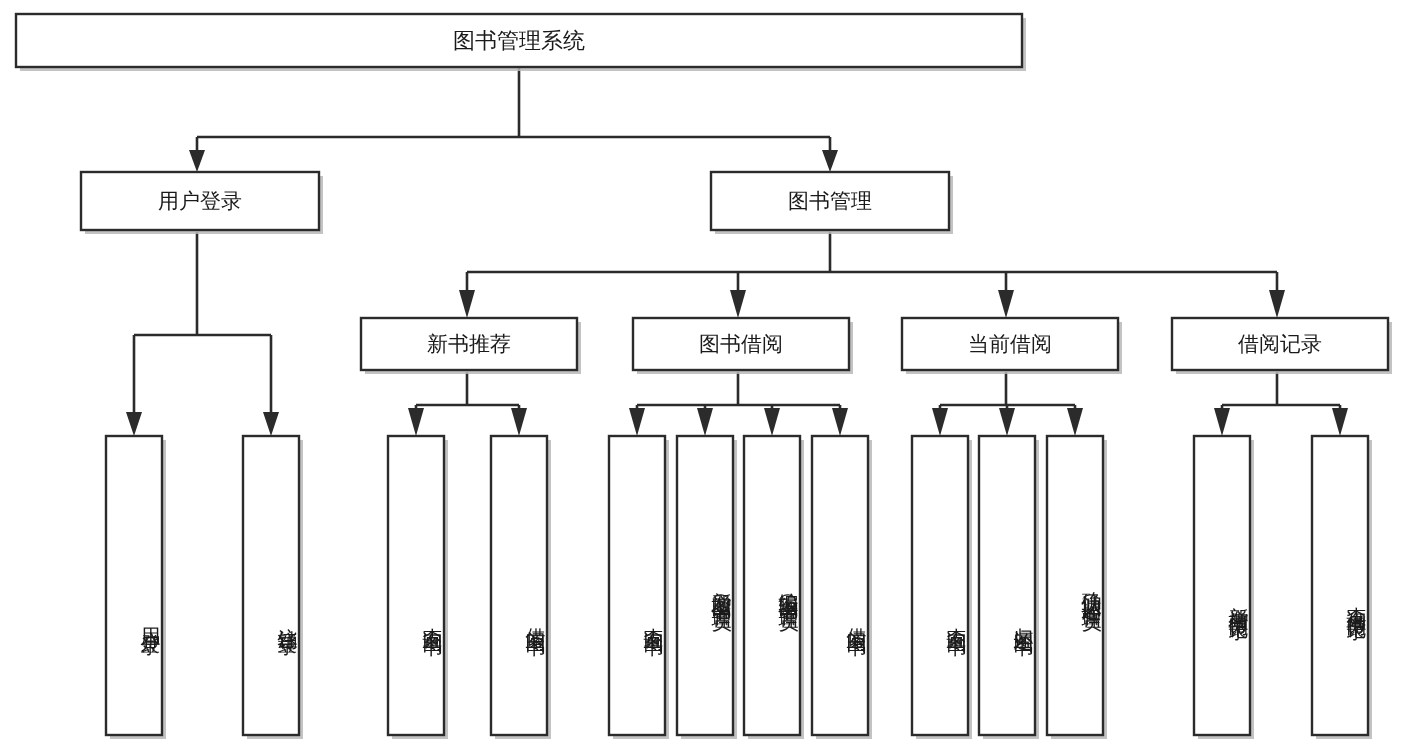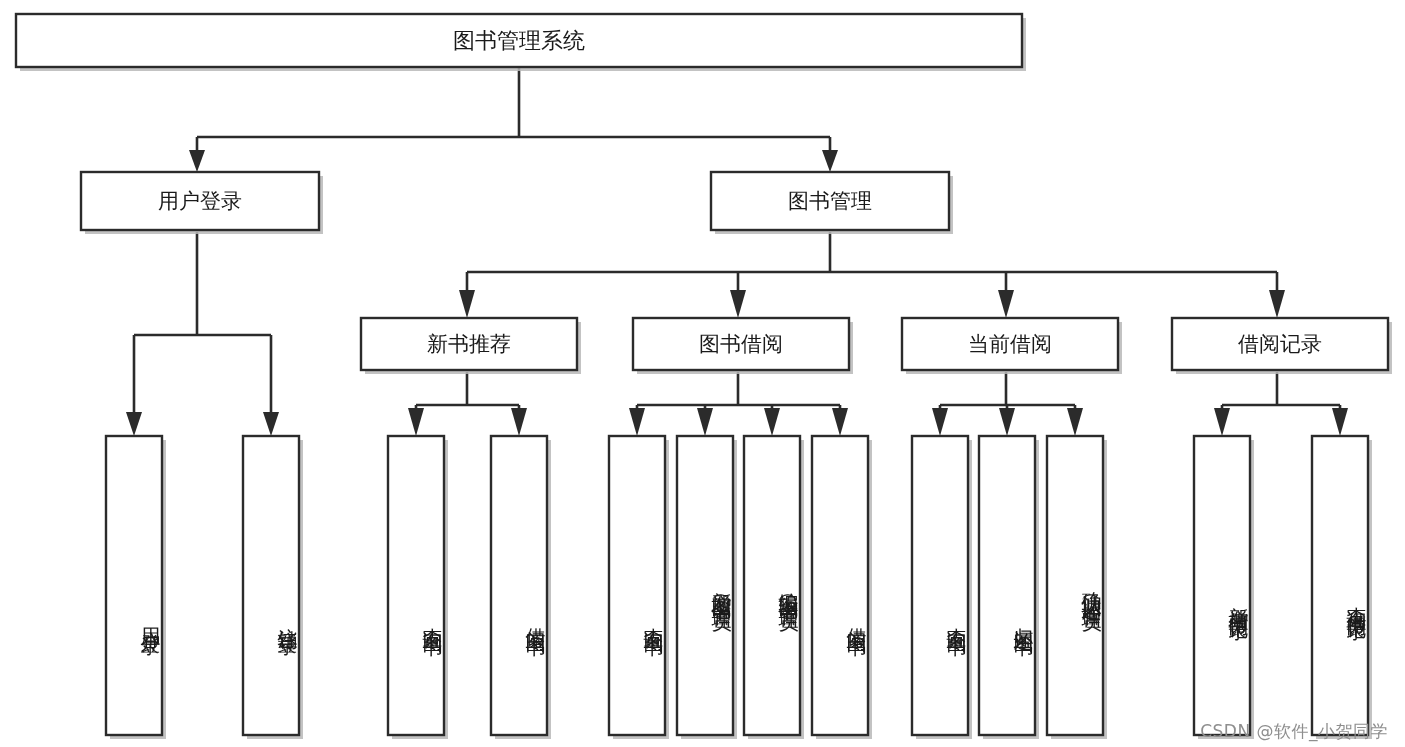--- a/index.html
+++ b/index.html
@@ -239,15 +239,14 @@
   <div class="leaf-label-wrap" style="left:744px; top:443px; width:56px; height:292px;">编辑图书（管理员）</div>
   <div class="leaf-label-wrap" style="left:812px; top:500px; width:56px; height:235px;">借阅图书</div>
 
   <div class="leaf-label-wrap" style="left:912px; top:500px; width:56px; height:235px;">查询图书</div>
   <div class="leaf-label-wrap" style="left:979px; top:500px; width:56px; height:235px;">归还图书</div>
   <div class="leaf-label-wrap" style="left:1047px; top:443px; width:56px; height:292px;">确认归还（管理员）</div>
 
   <div class="leaf-label-wrap" style="left:1194px; top:465px; width:56px; height:270px;">新增借阅记录</div>
   <div class="leaf-label-wrap" style="left:1312px; top:465px; width:56px; height:270px;">查询借阅记录</div>
 
-  <div class="watermark">CSDN @软件_小贺同学</div>
 
 </div>
 
 </body></html>

